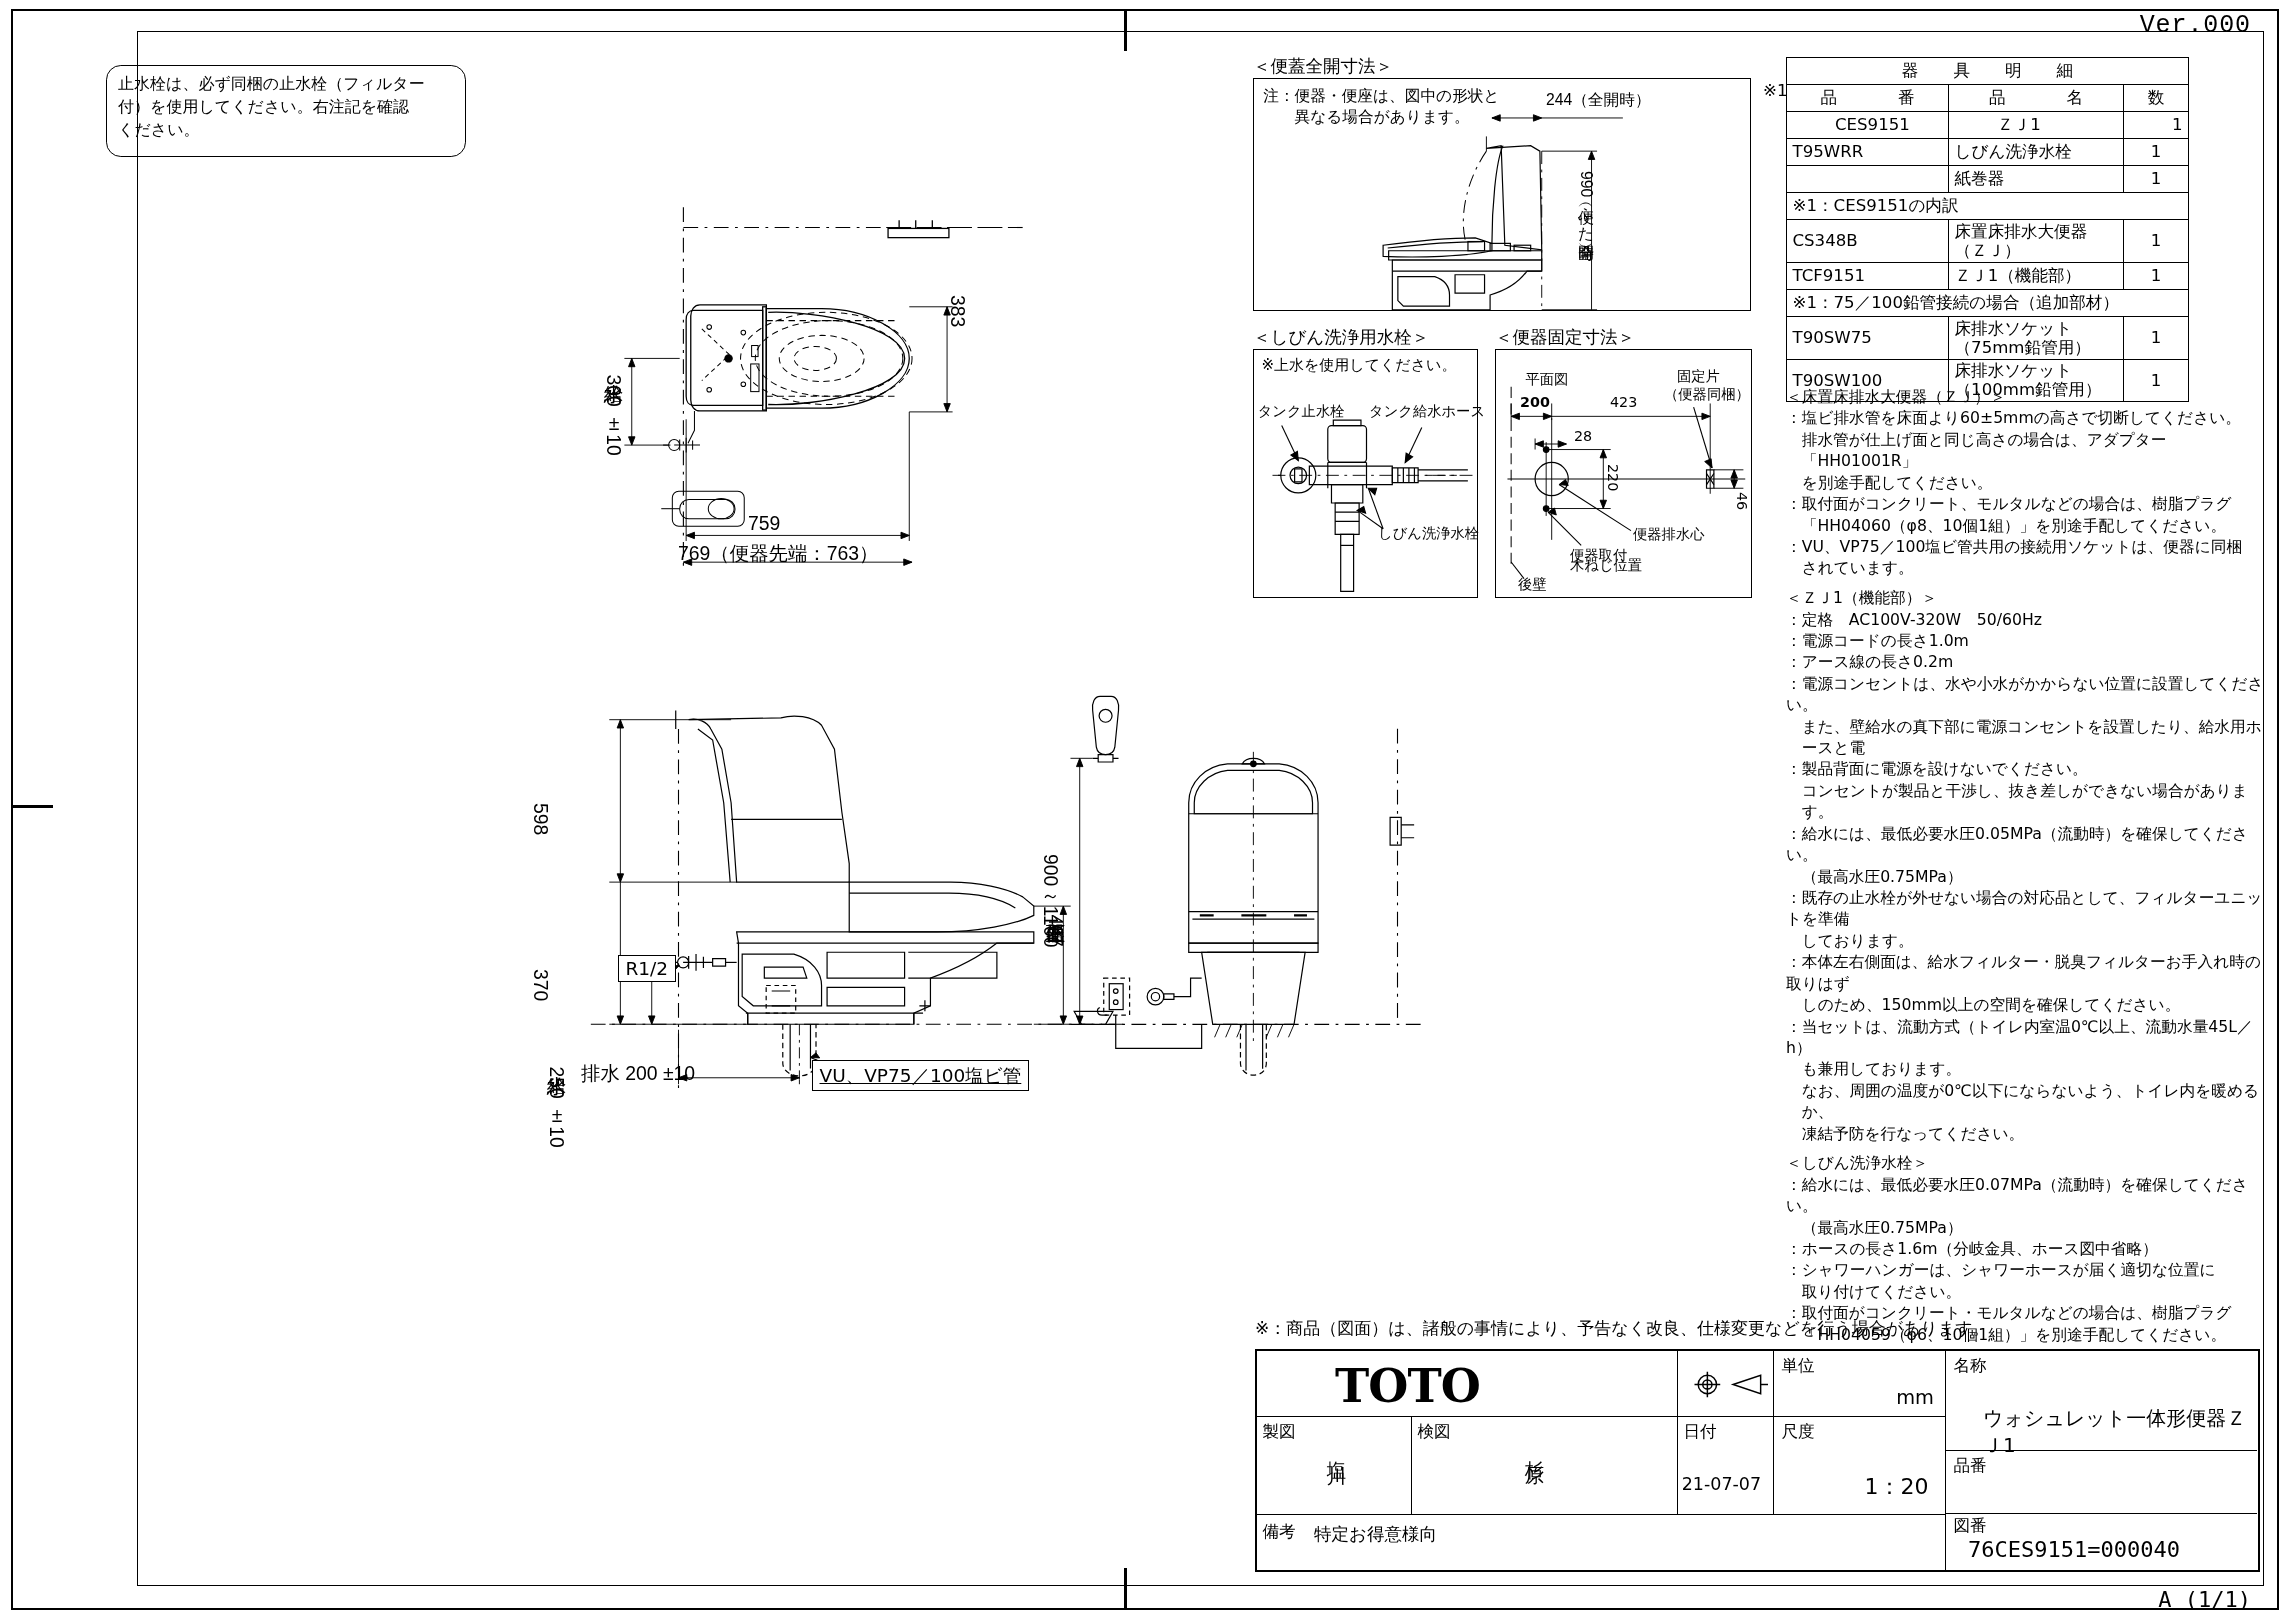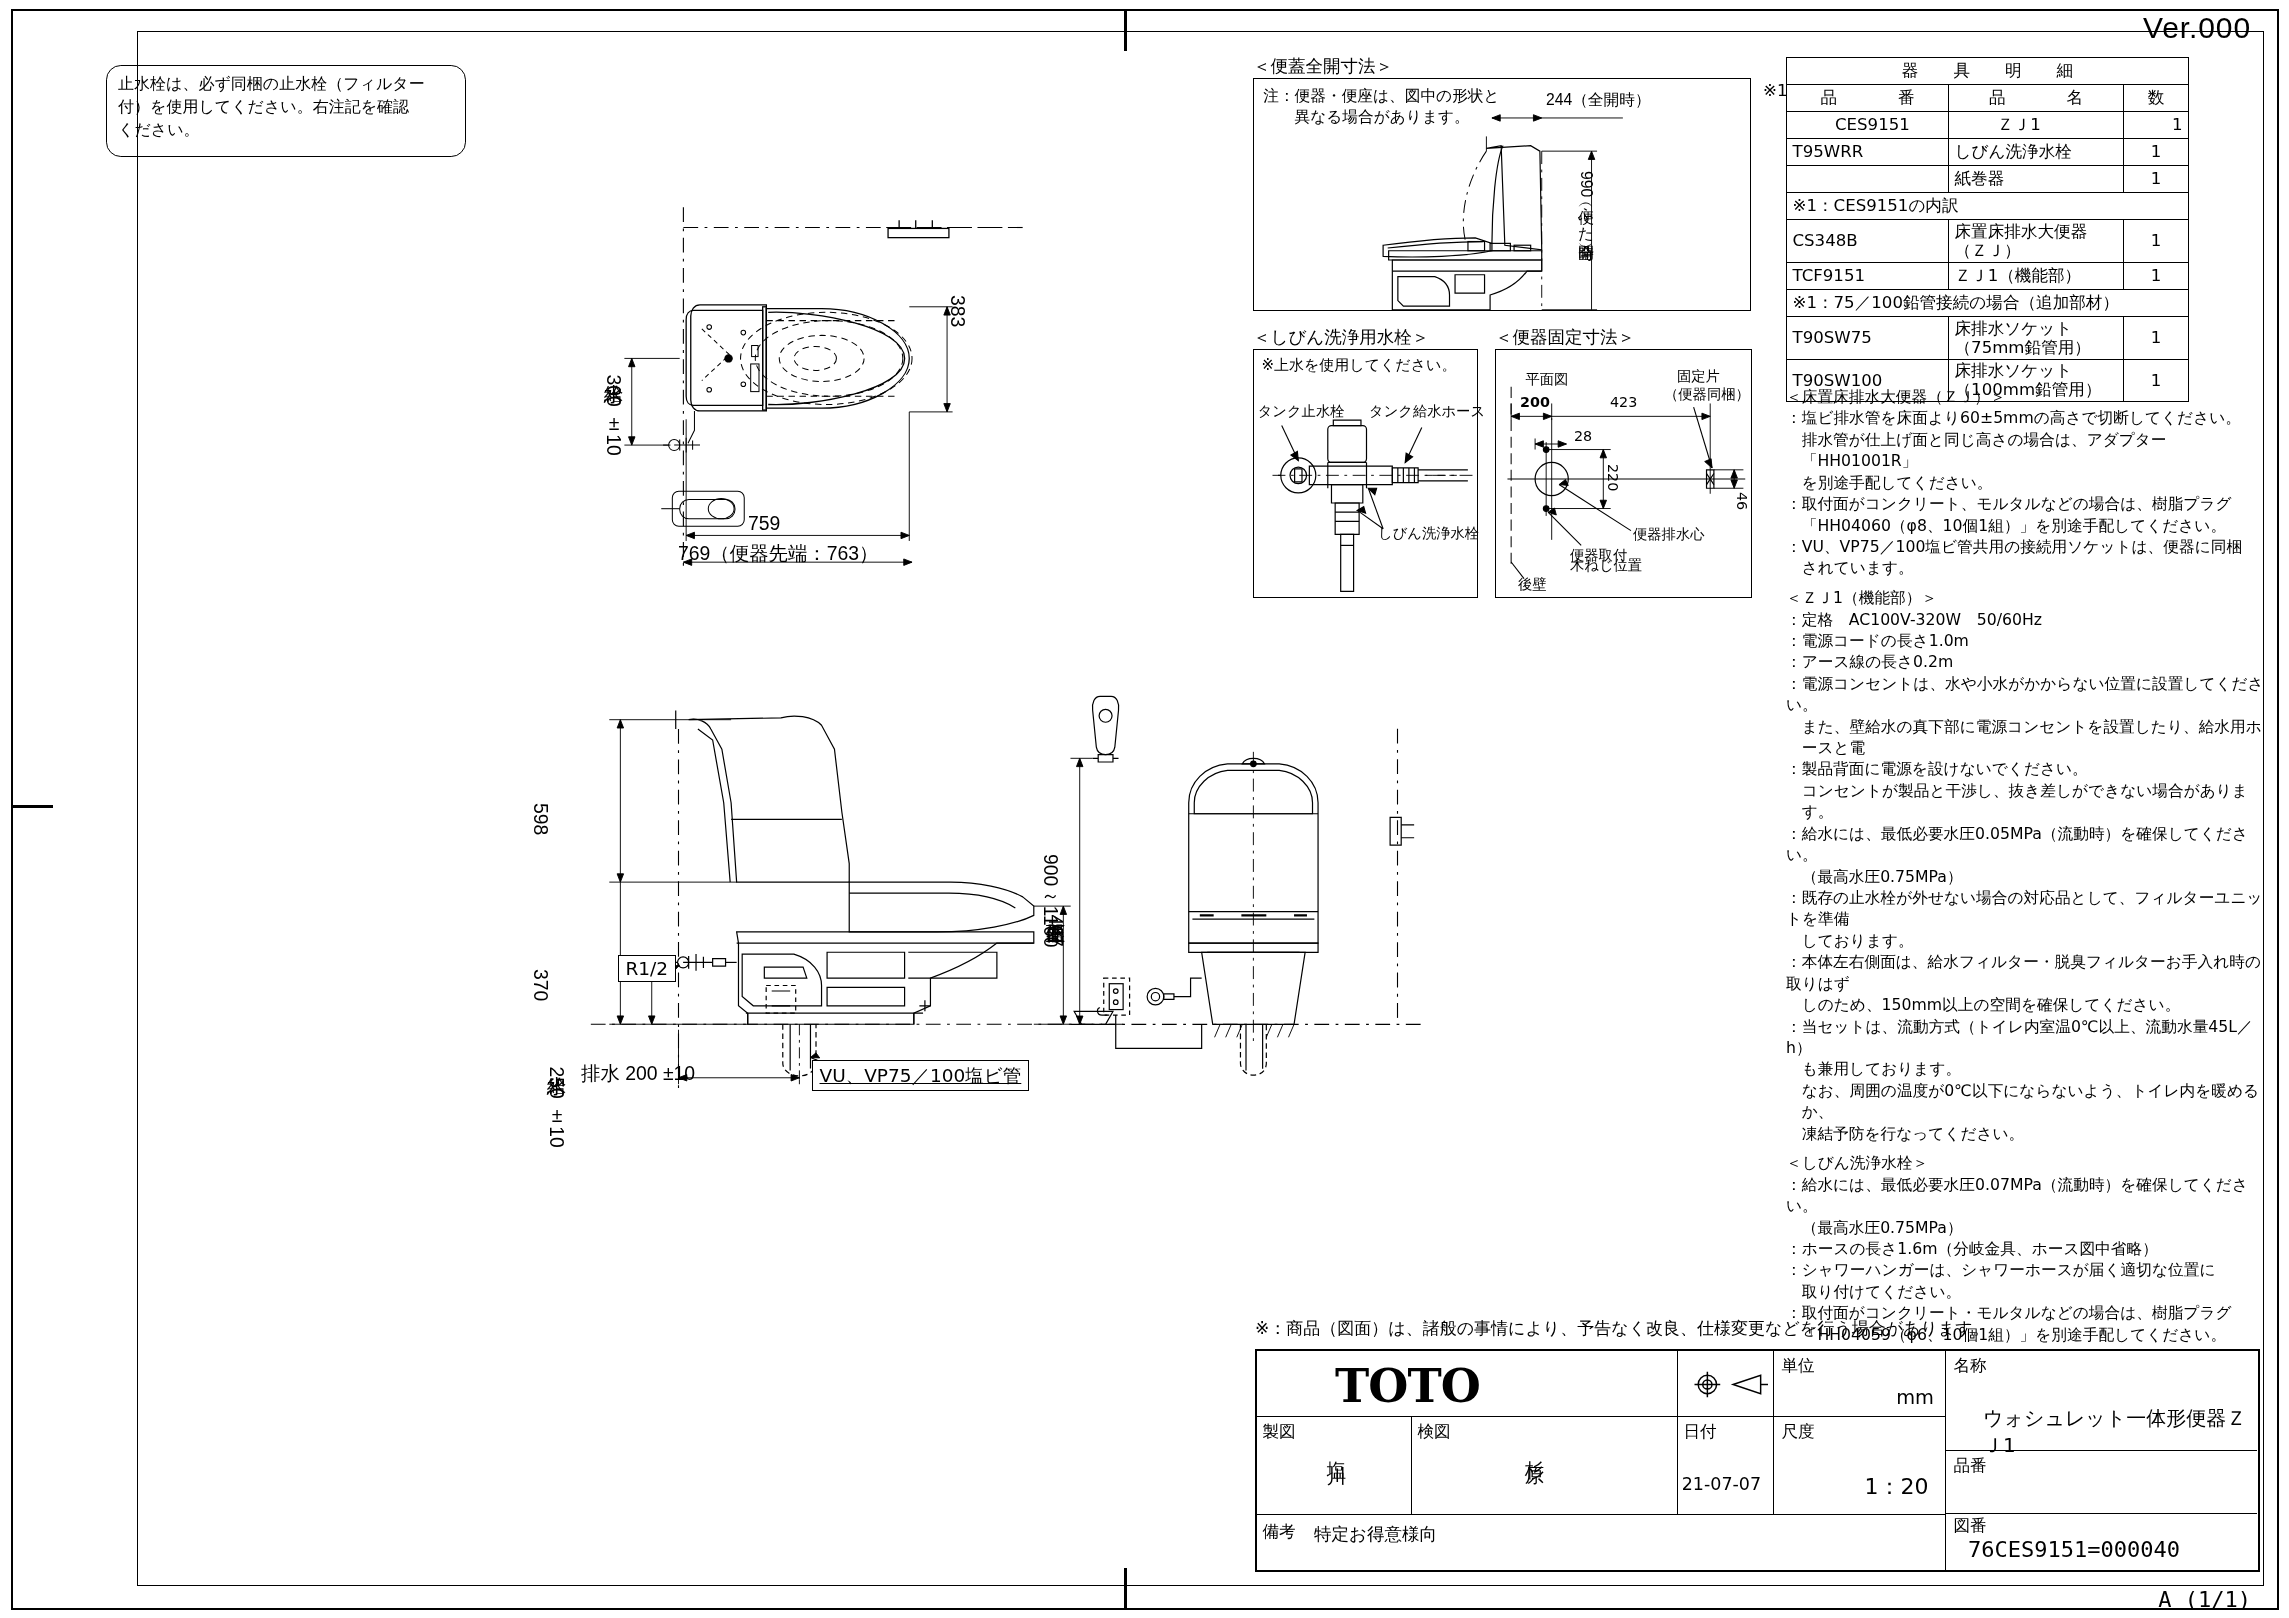--- a/index.html
+++ b/index.html
@@ -18,21 +18,21 @@
     position:absolute; left:137px; top:31px; right:26px; bottom:33px;
     border:1.8px solid #000;
   }
   .reg-mark{ position:absolute; background:#000; }
   #reg-top{ left:1124px; top:9.2px; width:2.8px; height:42px; }
   #reg-left{ left:11px; top:805px; width:42px; height:2.8px; }
   #reg-bottom{ left:1124px; bottom:9.2px; width:2.8px; height:42px; }
 
   #ver-label{
     position:absolute; right:39px; top:11px;
-    font-size:30px; letter-spacing:0.9px; font-family:Liberation Sans, sans-serif;margin-left:8px;
+    font-size:25px; letter-spacing:0.9px; font-family:Liberation Mono, monospace;margin-left:8px;
   }
 
   
   #caution-note{
     position:absolute; left:106px; top:65px; width:360px; height:92px;
     border:1.8px solid #000; border-radius:14.8px;
     padding:7.4px 11px; font-size:16px; line-height:1.42;
   }
 
   

